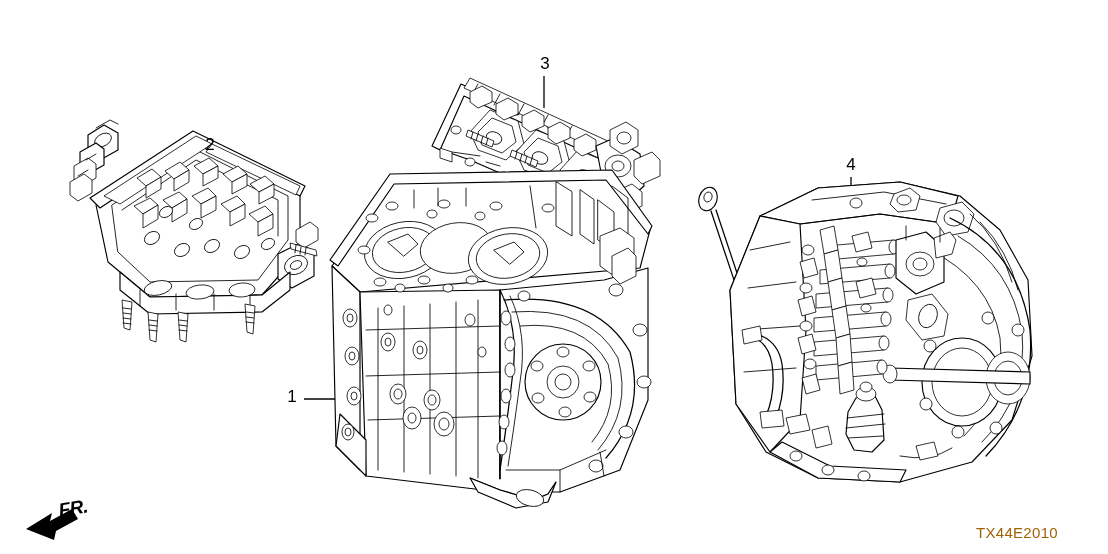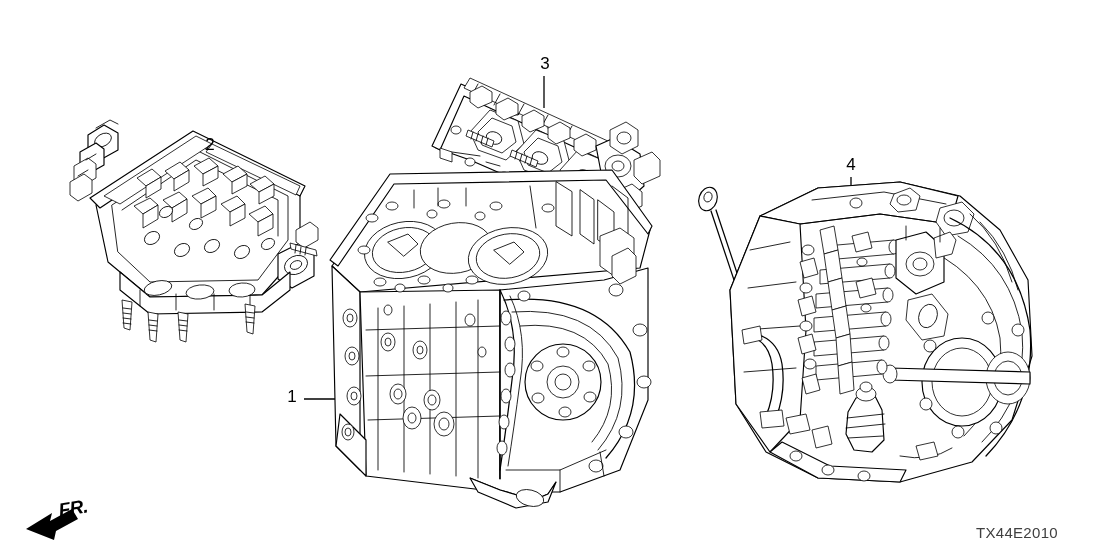--- a/index.html
+++ b/index.html
@@ -59,21 +59,21 @@
     top: 505px;
     width: 48px;
     height: 36px;
   }
   #drawing-code {
     position: absolute;
     left: 976px;
     top: 524px;
     font-family: "Liberation Sans", sans-serif;
     font-size: 15px;
-    color: #404040;
+    color: #a16207;
     letter-spacing: 0.3px;
     white-space: nowrap;
   }
 </style>
 </head>
 <body>
 
 <div id="diagram-root">
 
   <svg id="art-layer" viewBox="0 0 1108 554">

